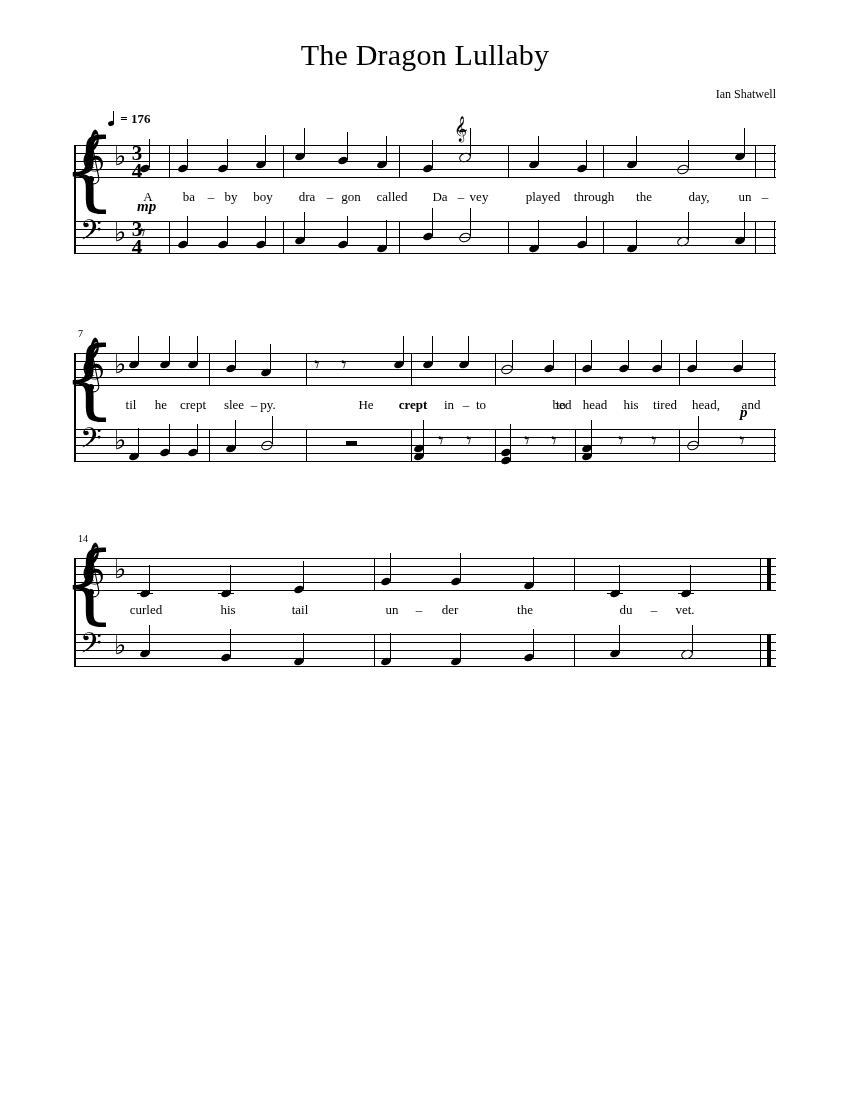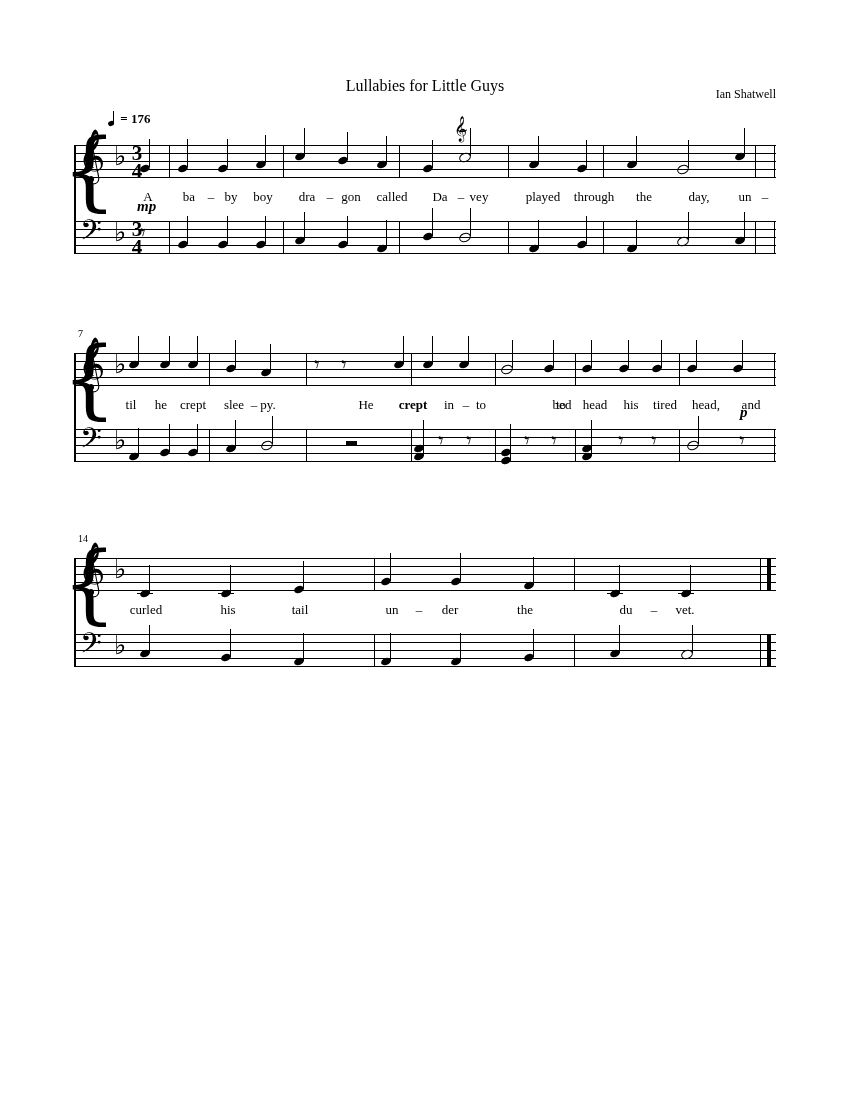--- a/index.html
+++ b/index.html
@@ -219,21 +219,21 @@
     font-family: "Liberation Serif", serif;
     white-space: nowrap;
     transform: translateX(-50%);
   }
 </style>
 </head>
 <body>
 
 <div class="page">
 
-  <div class="subtitle">Lullabies for Little Guys</div>
+  <div class="title">The Dragon Lullaby</div>
   <div class="composer">Ian Shatwell</div>
 
   <div class="system" style="top:140px;">
 
     <div class="tempo">
       <span class="notehead-q"></span>
       <span>= 176</span>
     </div>
 
     <div class="brace" style="top:0px;">{</div>

